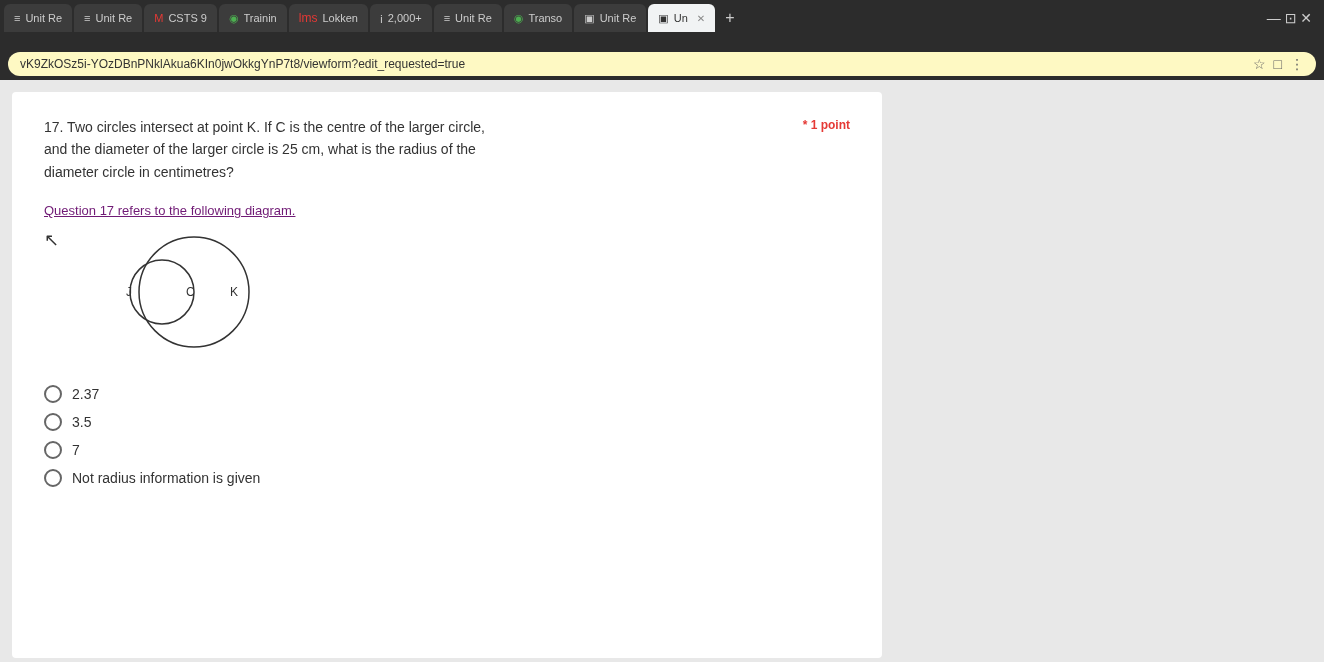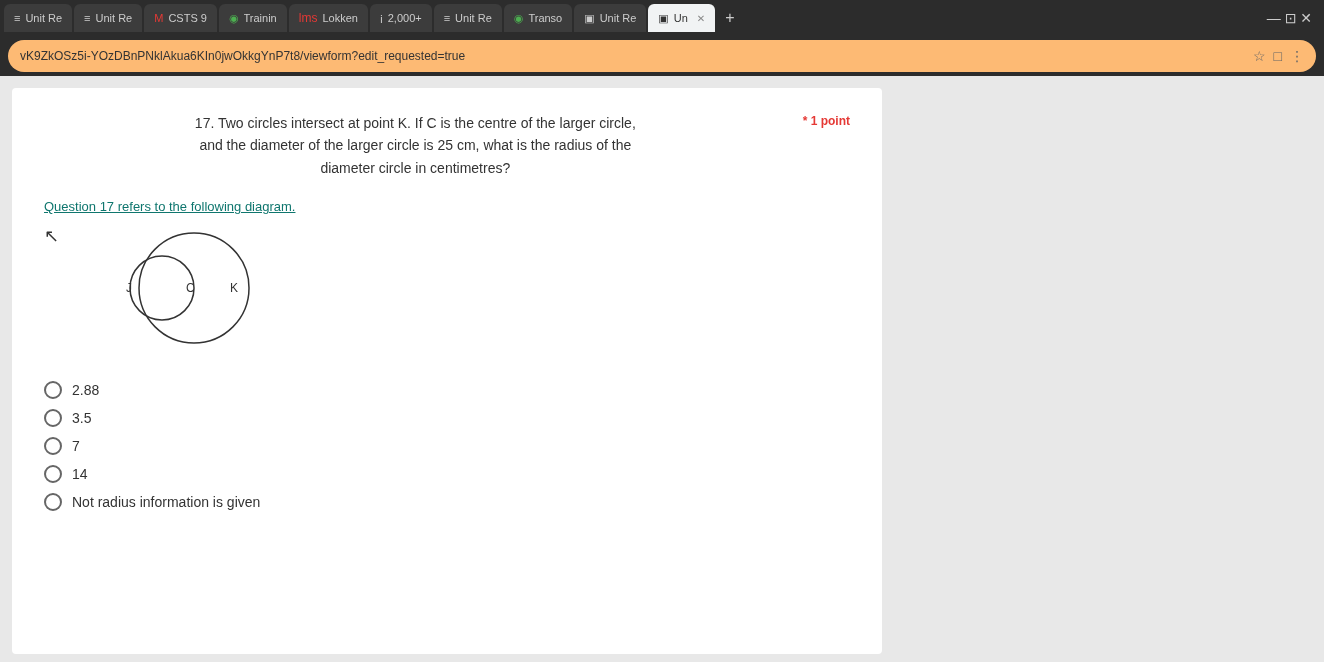--- a/index.html
+++ b/index.html
@@ -37,23 +37,23 @@
     }
     .tab-icon { font-size: 11px; flex-shrink: 0; }
     .tab-label { overflow: hidden; text-overflow: ellipsis; font-size: 11px; }
     .tab-close { font-size: 10px; margin-left: 4px; color: #888; }
     .tab-add { background: none; border: none; color: #ccc; font-size: 16px; cursor: pointer; padding: 0 8px; }
 
     
     .address-bar {
       display: flex;
       align-items: center;
-      background: #fdba74;
-      height: 32px;
-      margin: 4px 8px 4px 8px;
+      background: #fef9c3;
+      height: 24px;
+      margin: 16px 8px 4px 8px;
       border-radius: 16px;
       padding: 0 12px;
       gap: 8px;
     }
     .address-text {
       font-size: 12px;
       color: #333;
       flex: 1;
     }
     .address-icons { display: flex; gap: 8px; align-items: center; color: #666; font-size: 14px; }
@@ -73,39 +73,38 @@
       padding: 24px 32px;
       width: 870px;
       overflow: hidden;
       position: relative;
     }
 
     .question-header {
       display: flex;
       align-items: flex-start;
       gap: 16px;
-      text-align: center;
     }
     .question-text {
       font-size: 14px;
       color: #333;
       line-height: 1.6;
       flex: 1;
     }
     .point-badge {
       font-size: 12px;
       color: #e53935;
       white-space: nowrap;
       padding-top: 2px;
       font-weight: bold;
     }
 
     .diagram-label {
       font-size: 13px;
-      color: #0f766e;
+      color: #701a75;
       margin-top: 18px;
       margin-bottom: 8px;
       text-decoration: underline;
       display: inline;
     }
 
     .diagram-container {
       margin: 8px 0 8px 60px;
       display: inline-block;
     }
@@ -233,33 +232,29 @@
           <text x="82" y="69" font-size="12" font-family="Arial" fill="#333">C</text>
 
           <text x="126" y="69" font-size="12" font-family="Arial" fill="#333">K</text>
         </svg>
       </div>
     </div>
 
     <div class="options-list">
       <label class="option-item">
         <span class="radio-circle"></span>
-        <span>2.88</span>
+        <span>2.37</span>
       </label>
       <label class="option-item">
         <span class="radio-circle"></span>
         <span>3.5</span>
       </label>
       <label class="option-item">
         <span class="radio-circle"></span>
         <span>7</span>
-      </label>
-      <label class="option-item">
-        <span class="radio-circle"></span>
-        <span>14</span>
       </label>
       <label class="option-item">
         <span class="radio-circle"></span>
         <span>Not radius information is given</span>
       </label>
     </div>
 
   </div>
 
   <div class="right-panel"></div>

